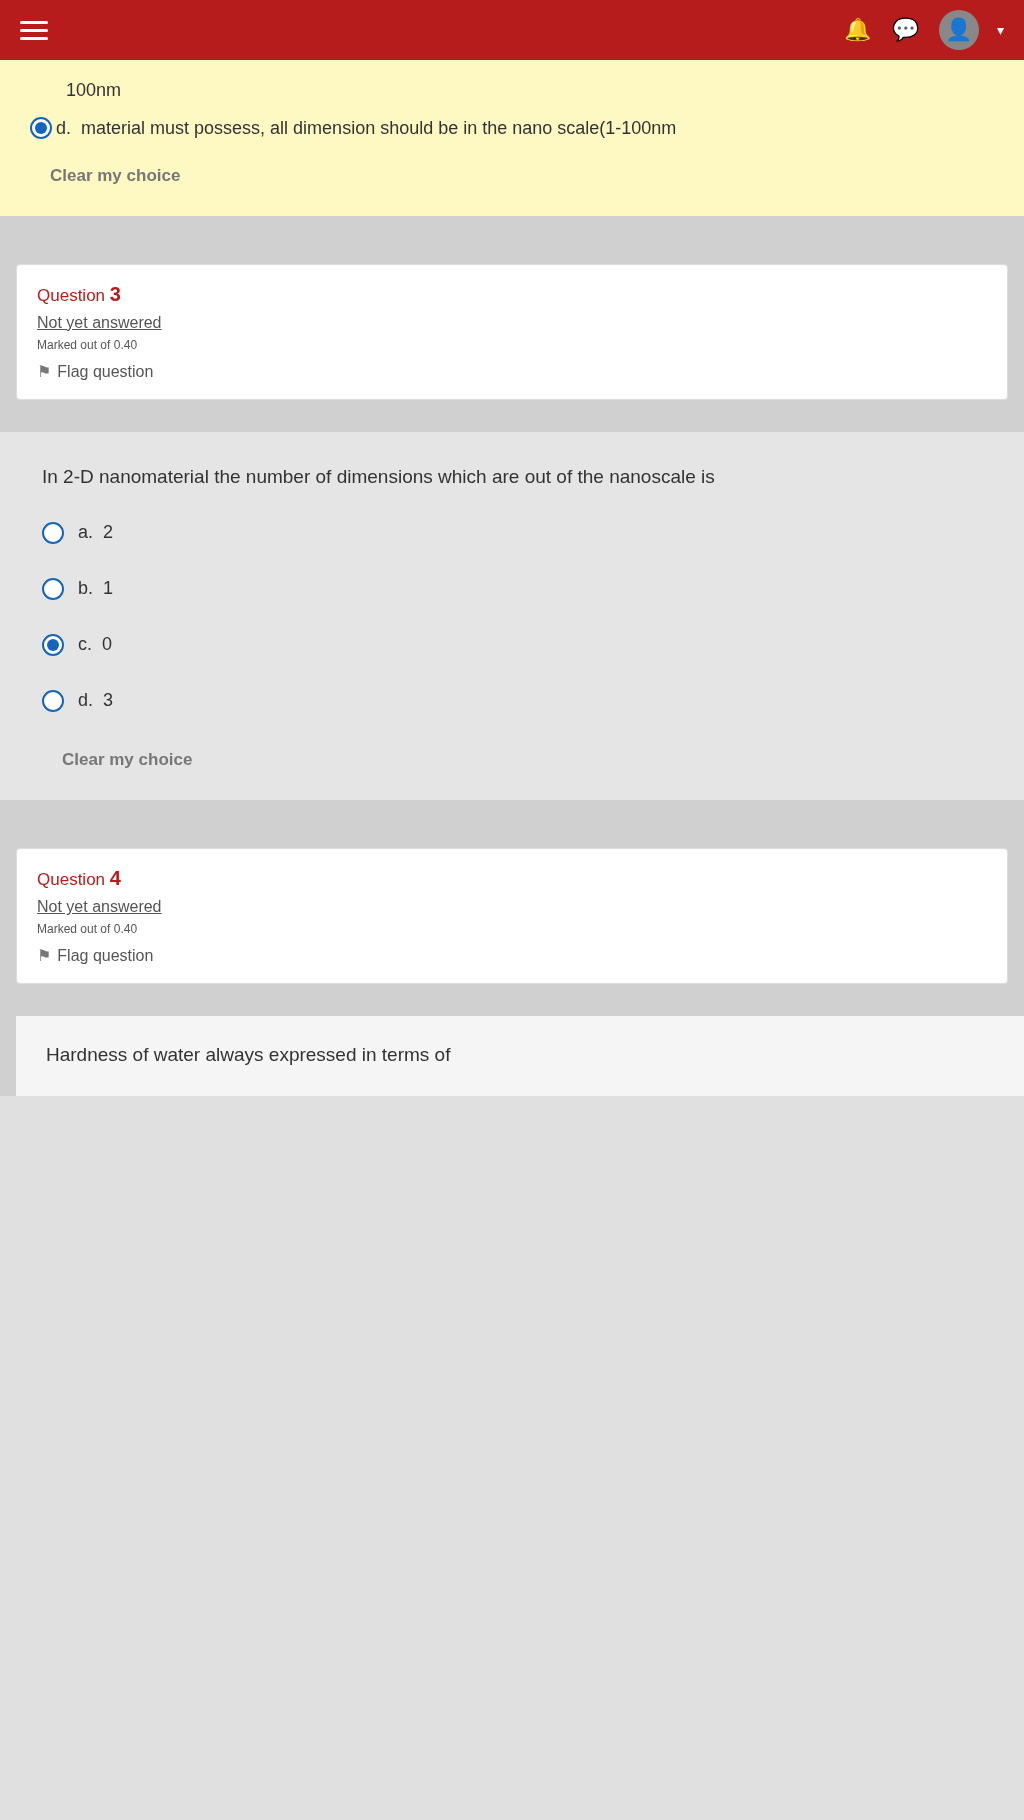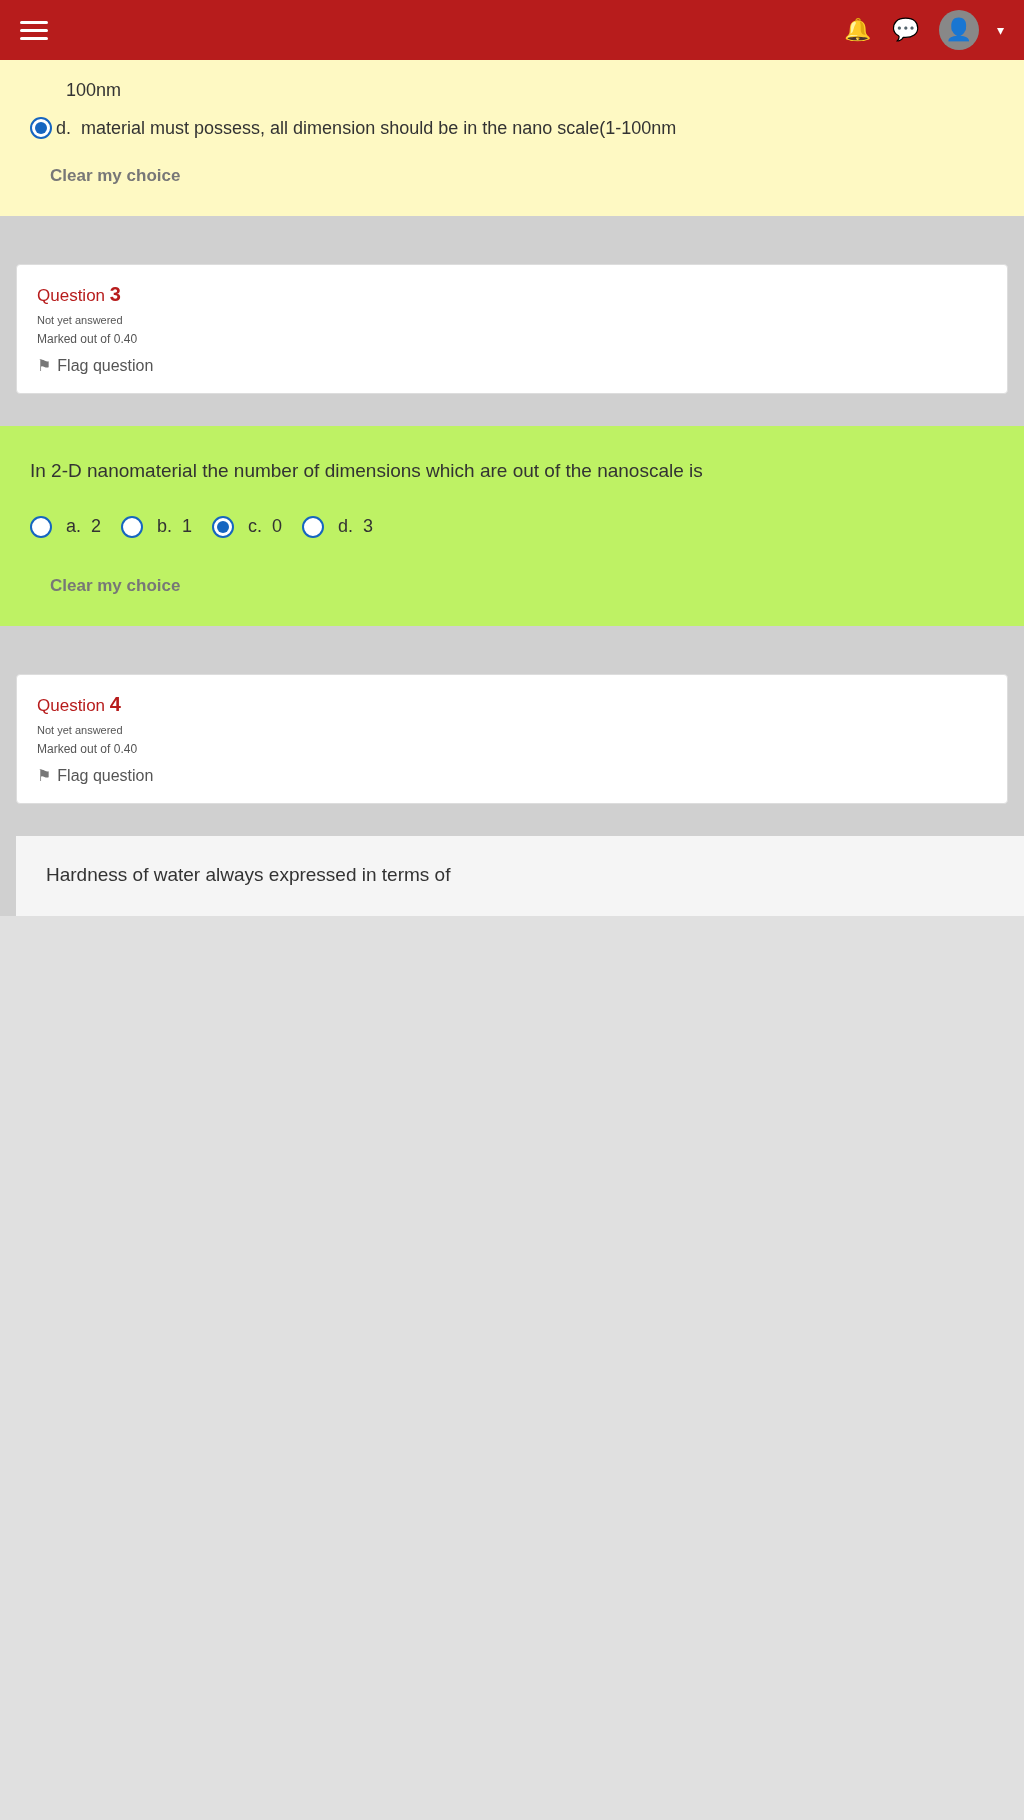--- a/index.html
+++ b/index.html
@@ -138,23 +138,24 @@
     .question-label {
       font-size: 17px;
       color: #b71c1c;
       margin-bottom: 8px;
     }
     .question-label strong {
       font-size: 20px;
       font-weight: bold;
     }
     .question-status {
-      font-size: 11px;
+      font-size: 16px;
       color: #555;
       margin-bottom: 6px;
+      text-decoration: underline;
     }
     .question-marks {
       font-size: 12px;
       color: #555;
       margin-bottom: 10px;
     }
     .flag-question {
       display: flex;
       align-items: center;
       gap: 6px;
@@ -162,35 +163,35 @@
       color: #555;
       cursor: pointer;
     }
     .flag-icon {
       font-size: 16px;
       color: #777;
     }
 
     
     .question-body {
-      background: #bef264;
+      background: #e5e5e5;
       margin: 0 0 16px 0;
-      padding: 30px 30px 30px 30px;
+      padding: 30px 30px 30px 42px;
     }
     .question-text {
       font-size: 19px;
       color: #333;
       line-height: 1.6;
       margin-bottom: 28px;
     }
     .options-list {
       list-style: none;
       display: flex;
-      flex-direction: row;
-      gap: 20px;
+      flex-direction: column;
+      gap: 32px;
     }
     .option-item {
       display: flex;
       align-items: center;
       gap: 14px;
       font-size: 18px;
       color: #333;
       cursor: pointer;
     }
     .option-label {

